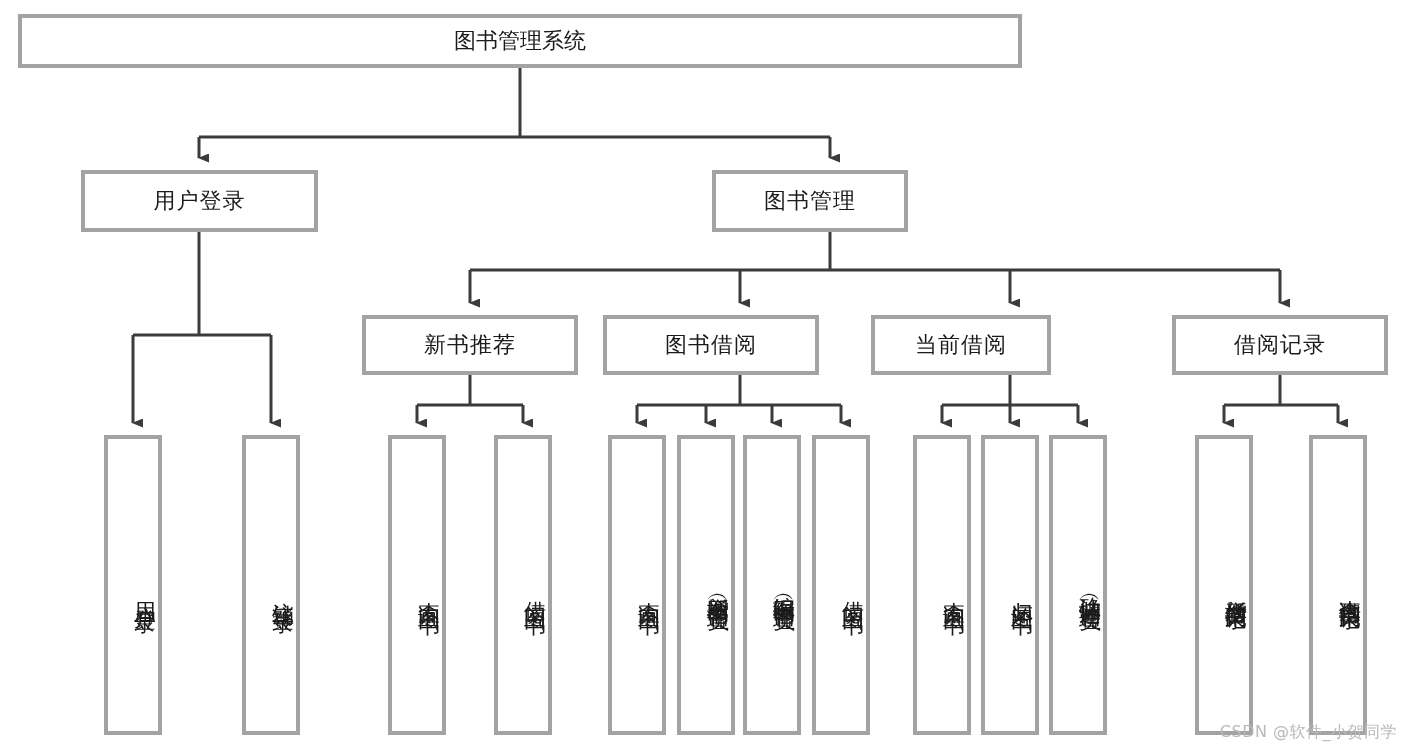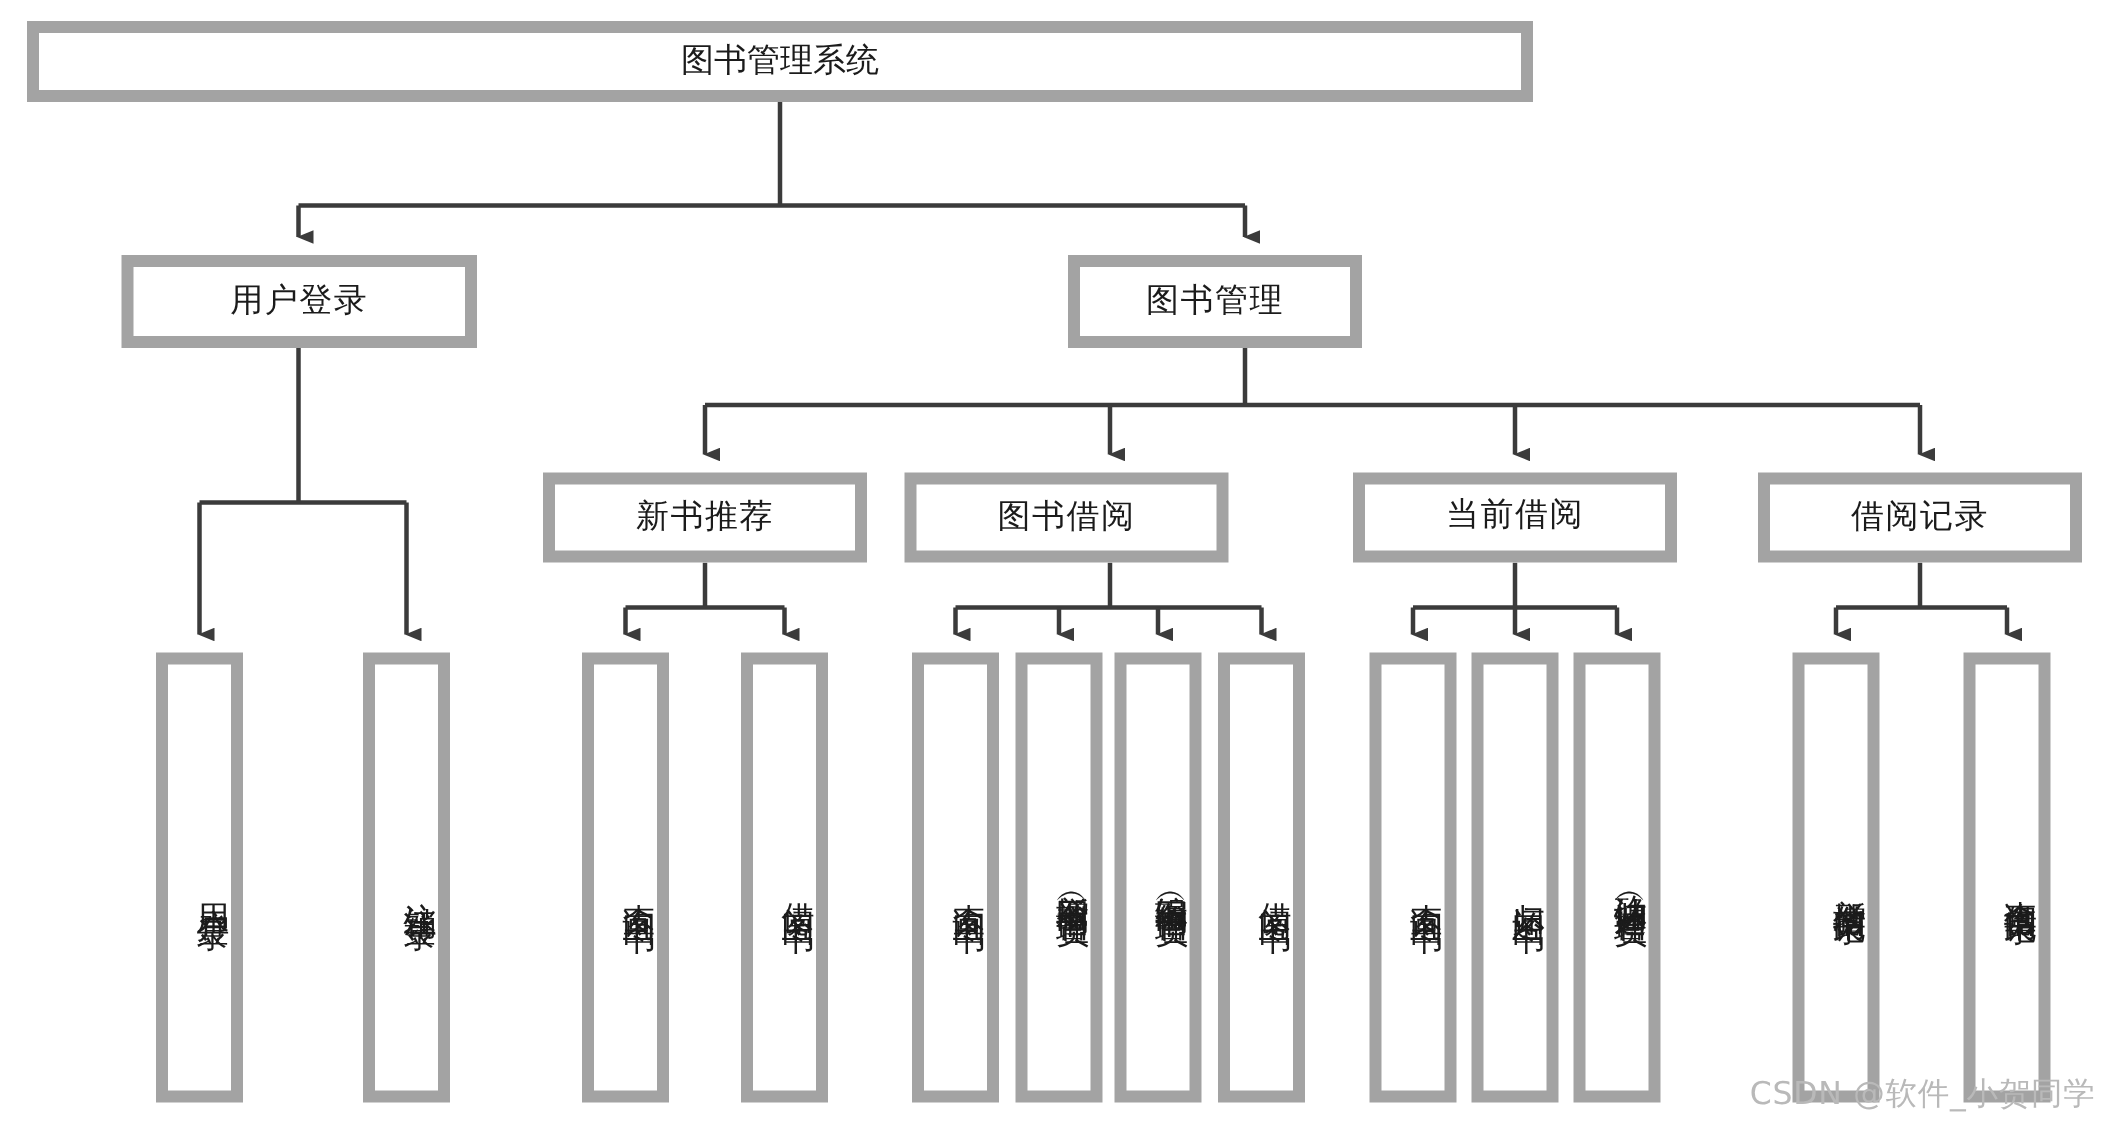--- a/index.html
+++ b/index.html
@@ -17,21 +17,21 @@
   svg#wires{
     position:absolute;
     left:0; top:0;
     width:1405px;
     height:747px;
     pointer-events:none;
   }
   .node{
     position:absolute;
     box-sizing:border-box;
-    border:8px solid #a3a3a3;
+    border:4px solid #a3a3a3;
     background:#ffffff;
     display:flex;
     align-items:center;
     justify-content:center;
     color:#1b1b1b;
     line-height:1.18;
   }
   .node.h{
     font-size:22px;
     letter-spacing:1px;
@@ -53,21 +53,21 @@
     letter-spacing:2px;
   }
   .node .lbl{
     display:block;
     white-space:nowrap;
   }
   .watermark{
     position:absolute;
     right:8px;
     bottom:4px;
-    font-size:21px;
+    font-size:16px;
     color:#b9b9b9;
     letter-spacing:0.5px;
     white-space:nowrap;
   }
 </style>
 </head>
 <body>
 
 <div id="canvas">
 
@@ -131,21 +131,21 @@
   <div class="node h" style="left:712px; top:170px; width:196px; height:62px;">
     <span class="lbl">图书管理</span>
   </div>
 
   <div class="node h" style="left:362px; top:315px; width:216px; height:60px;">
     <span class="lbl">新书推荐</span>
   </div>
   <div class="node h" style="left:603px; top:315px; width:216px; height:60px;">
     <span class="lbl">图书借阅</span>
   </div>
-  <div class="node h" style="left:902px; top:315px; width:216px; height:60px;font-family:Liberation Mono, monospace;">
+  <div class="node h" style="left:871px; top:315px; width:180px; height:60px;">
     <span class="lbl">当前借阅</span>
   </div>
   <div class="node h" style="left:1172px; top:315px; width:216px; height:60px;">
     <span class="lbl">借阅记录</span>
   </div>
 
   <div class="node v" style="left:104px; top:435px; width:58px; height:300px;">
     <span class="lbl">用户登录</span>
   </div>
   <div class="node v" style="left:242px; top:435px; width:58px; height:300px;">

